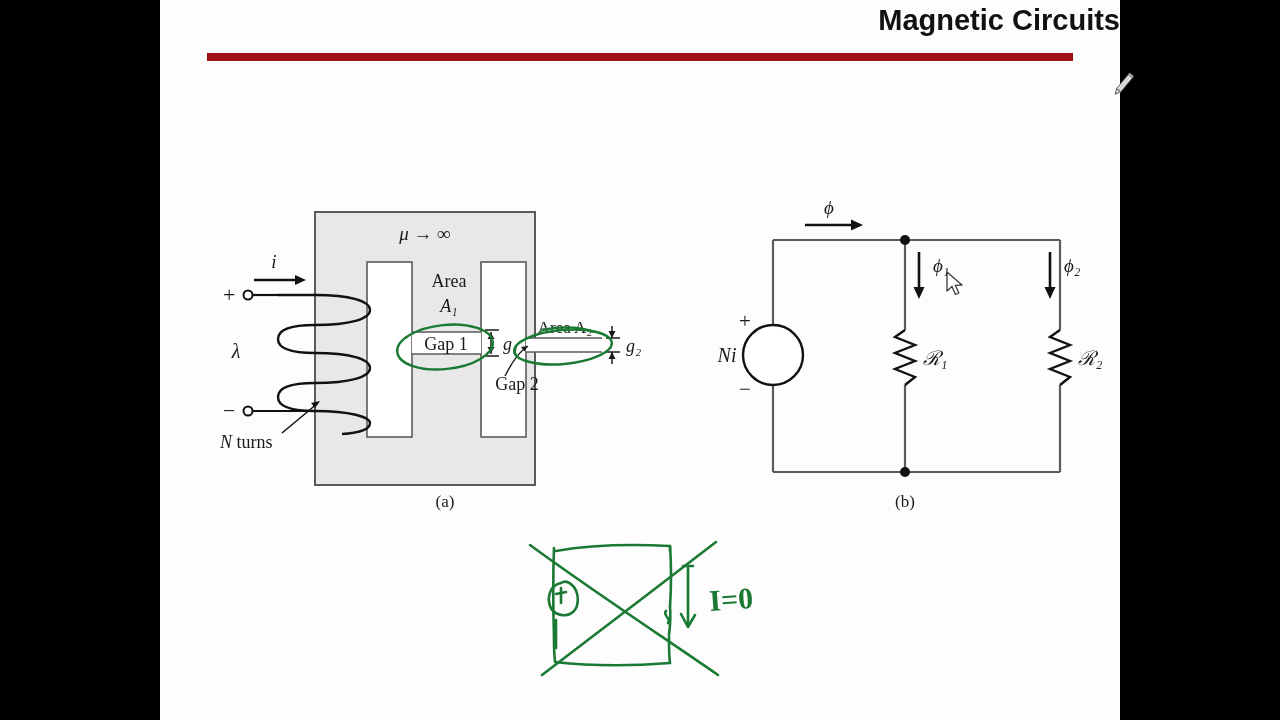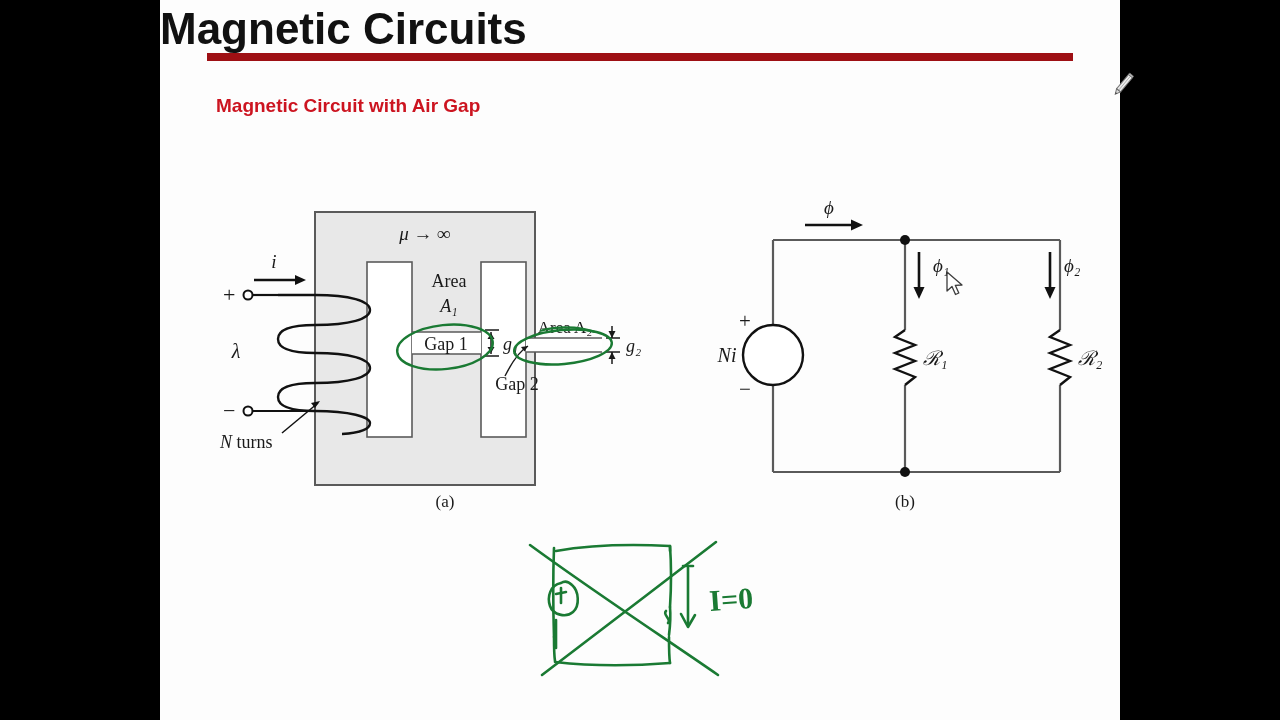--- a/index.html
+++ b/index.html
@@ -19,23 +19,23 @@
     position: absolute;
     left: 160px; top: 0px;
     width: 960px; height: 720px;
     background: #fdfdfd;
   }
   
   #slide-title {
     position: absolute;
     left: 0; top: 4px;
     width: 960px;
-    text-align: left;
+    text-align: right;
     font-family: "Liberation Sans", sans-serif;
-    font-size: 44px;
+    font-size: 29px;
     font-weight: bold;
     color: #111111;
     letter-spacing: 0px;
   }
   #title-rule {
     position: absolute;
     left: 47px; top: 53px;
     width: 866px; height: 8px;
     background: #9e1014;
   }
@@ -89,21 +89,20 @@
 </style>
 </head>
 <body>
 
 <div id="stage">
 
   <div id="slide">
 
     <div id="slide-title">Magnetic Circuits</div>
     <div id="title-rule"></div>
-    <div id="subtitle">Magnetic Circuit with Air Gap</div>
 
     <svg id="pencil-icon" viewBox="0 0 26 30">
       <g transform="rotate(40 13 15)">
         <rect x="10.5" y="3" width="5" height="19" fill="#efefef" stroke="#7a7a7a" stroke-width="1"></rect>
         <line x1="13" y1="3" x2="13" y2="22" stroke="#9a9a9a" stroke-width="0.7"></line>
         <polygon points="10.5,22 15.5,22 13,27" fill="#dcdcdc" stroke="#6e6e6e" stroke-width="1"></polygon>
         <polygon points="11.8,25.2 14.2,25.2 13,27" fill="#4a4a4a"></polygon>
         <rect x="10.5" y="1.5" width="5" height="2" fill="#b8b8b8" stroke="#6e6e6e" stroke-width="0.8"></rect>
       </g>
     </svg>

